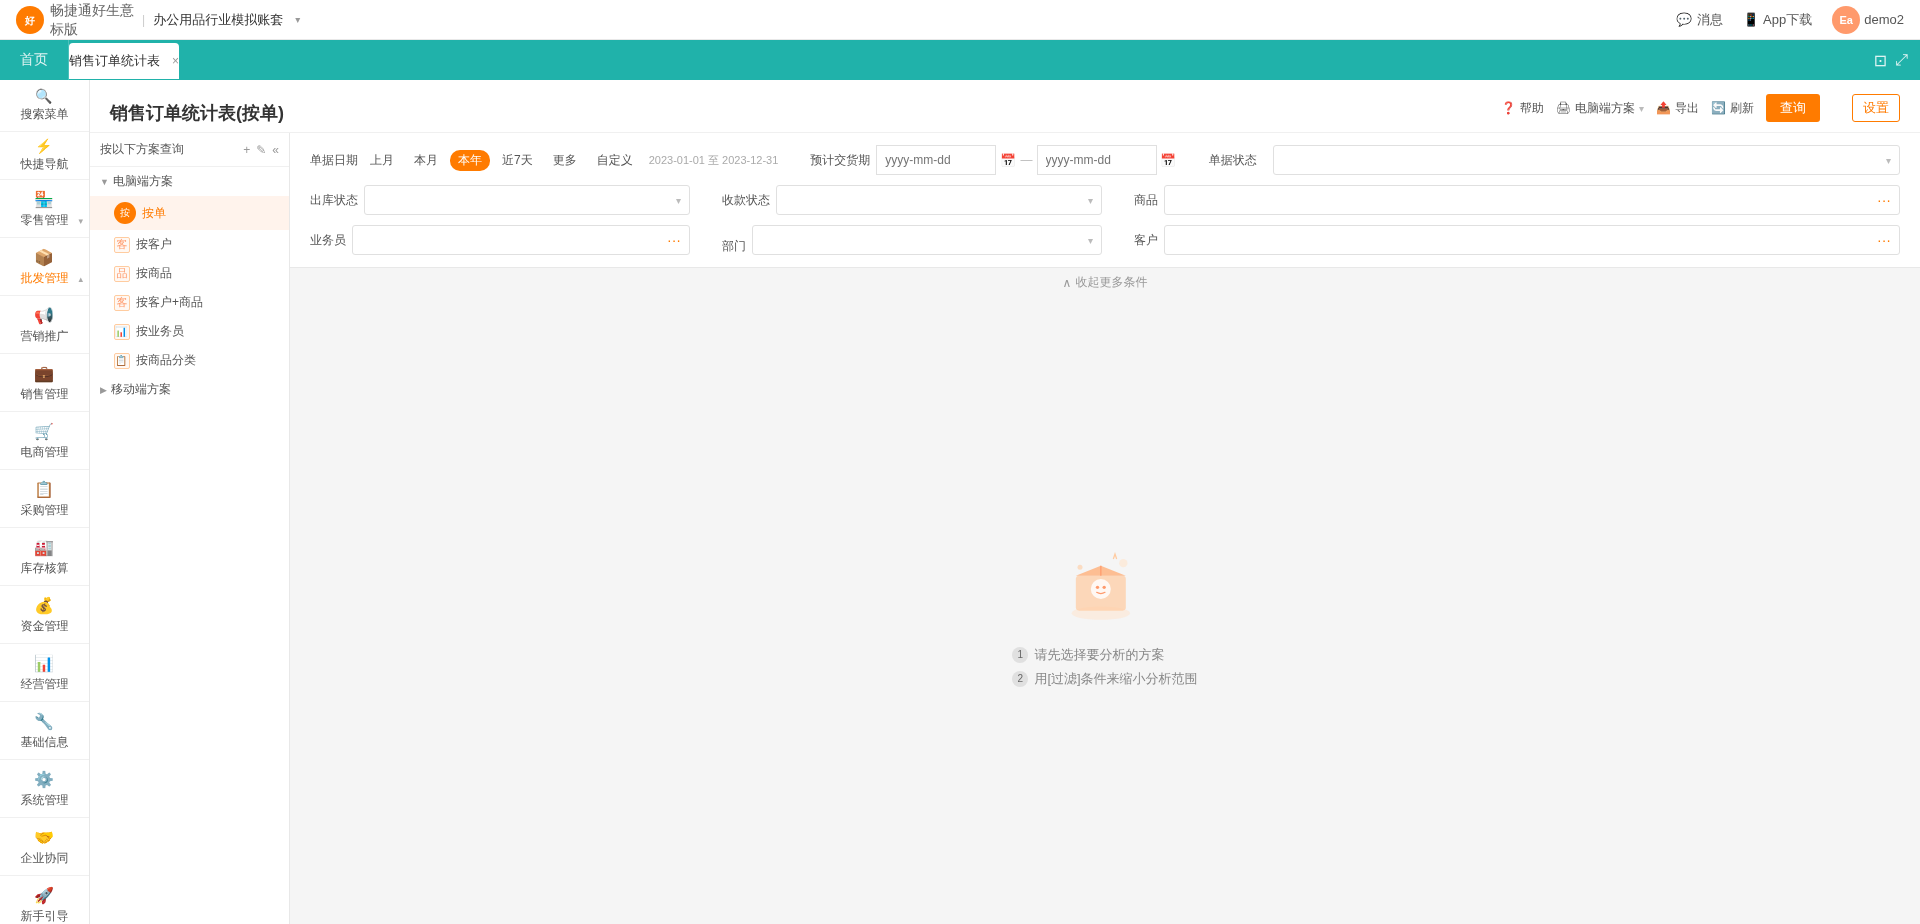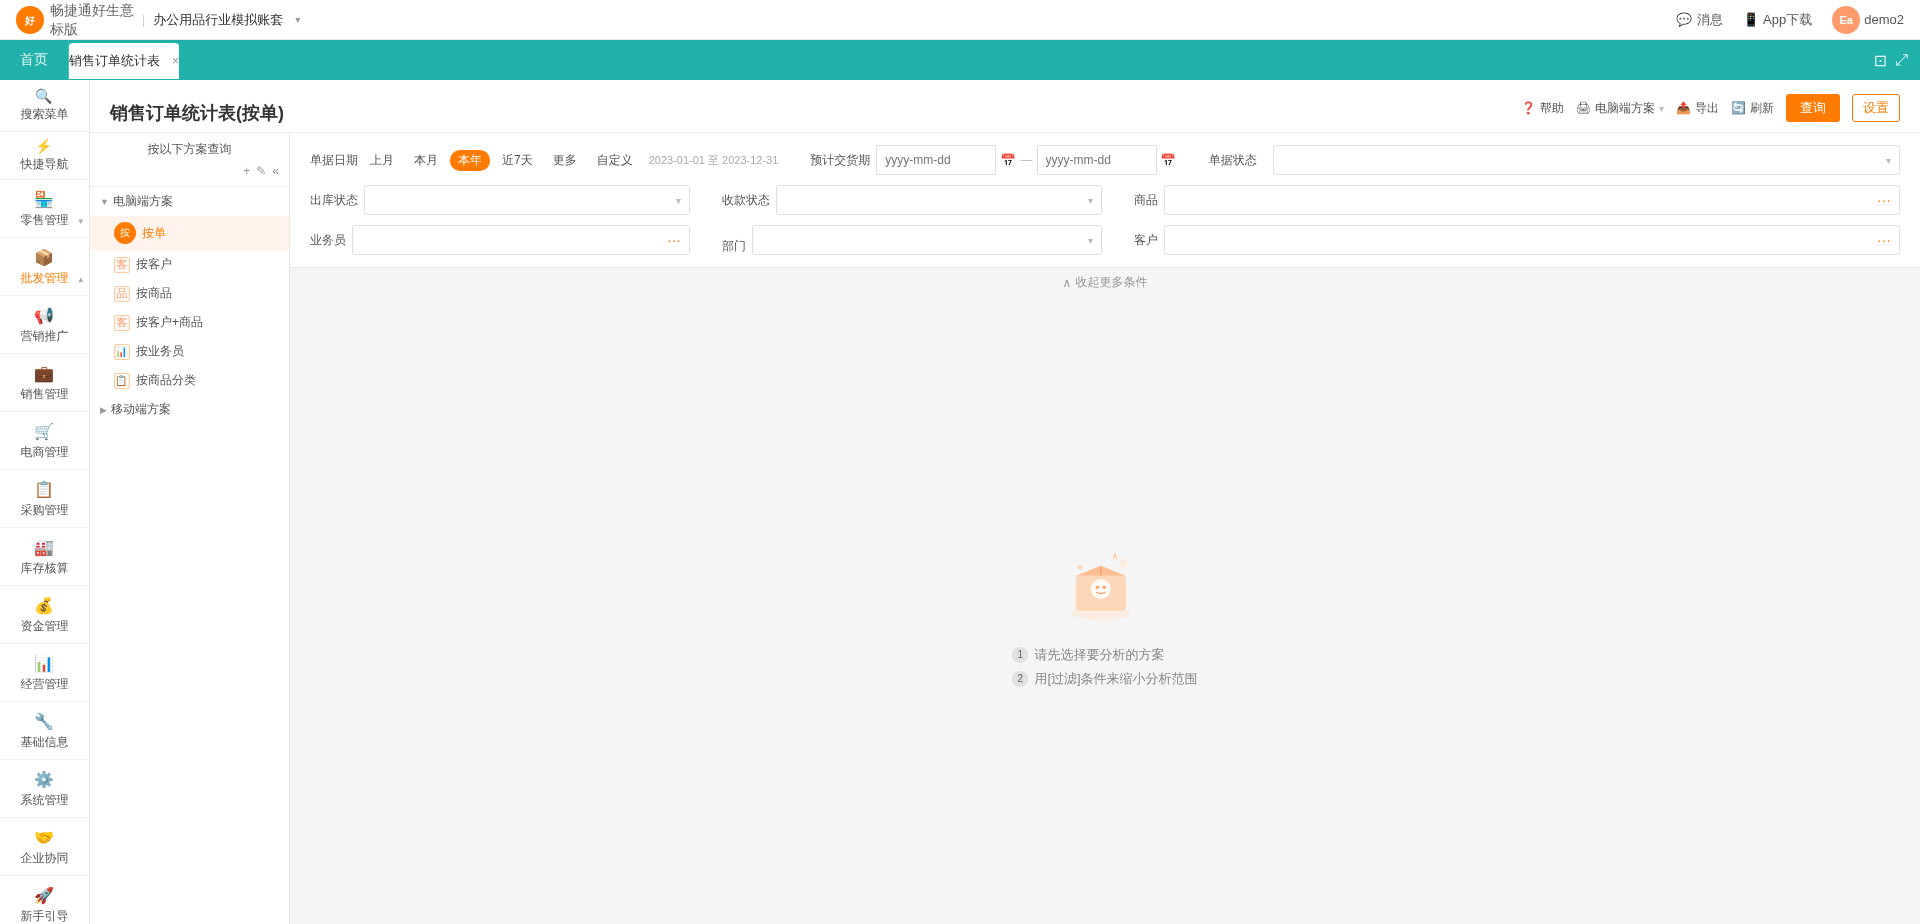--- a/index.html
+++ b/index.html
@@ -221,21 +221,20 @@
       overflow-y: auto;
     }
     .scheme-panel-header {
       display: flex;
       align-items: center;
       padding: 8px 10px;
       border-bottom: 1px solid #f0f0f0;
       font-size: 12px;
       color: #555;
       gap: 6px;
-      flex-direction: column;
     }
     .scheme-panel-header span { font-size: 12px; }
     .scheme-panel-actions {
       margin-left: auto;
       display: flex;
       gap: 6px;
     }
     .scheme-action-btn {
       color: #999;
       cursor: pointer;
@@ -342,20 +341,21 @@
       padding: 5px 14px;
       border-radius: 3px;
       font-size: 13px;
     }
     .title-action-btn.secondary {
       border: 1px solid #ff7b00;
       color: #ff7b00;
       padding: 4px 10px;
       border-radius: 3px;
       font-size: 13px;
+      margin-left: 20px;
     }
 
     
     .filter-area {
       background: #fff;
       padding: 12px 20px;
       border-bottom: 1px solid #e8e8e8;
       flex-shrink: 0;
     }
     .filter-row {

